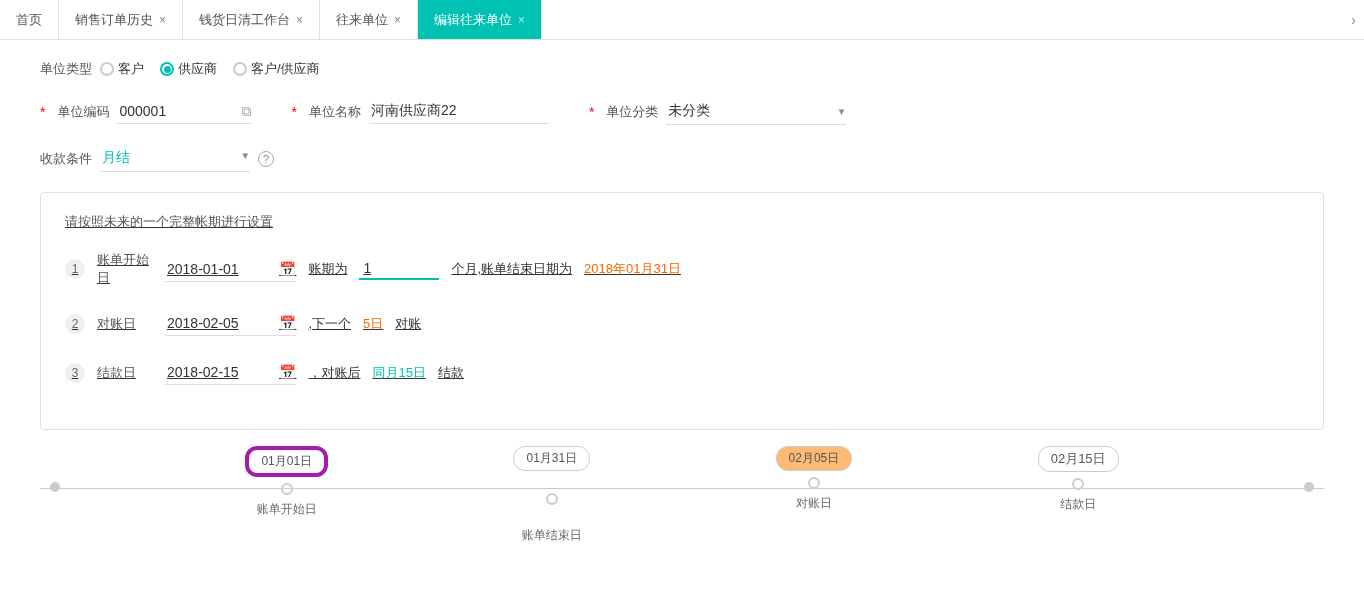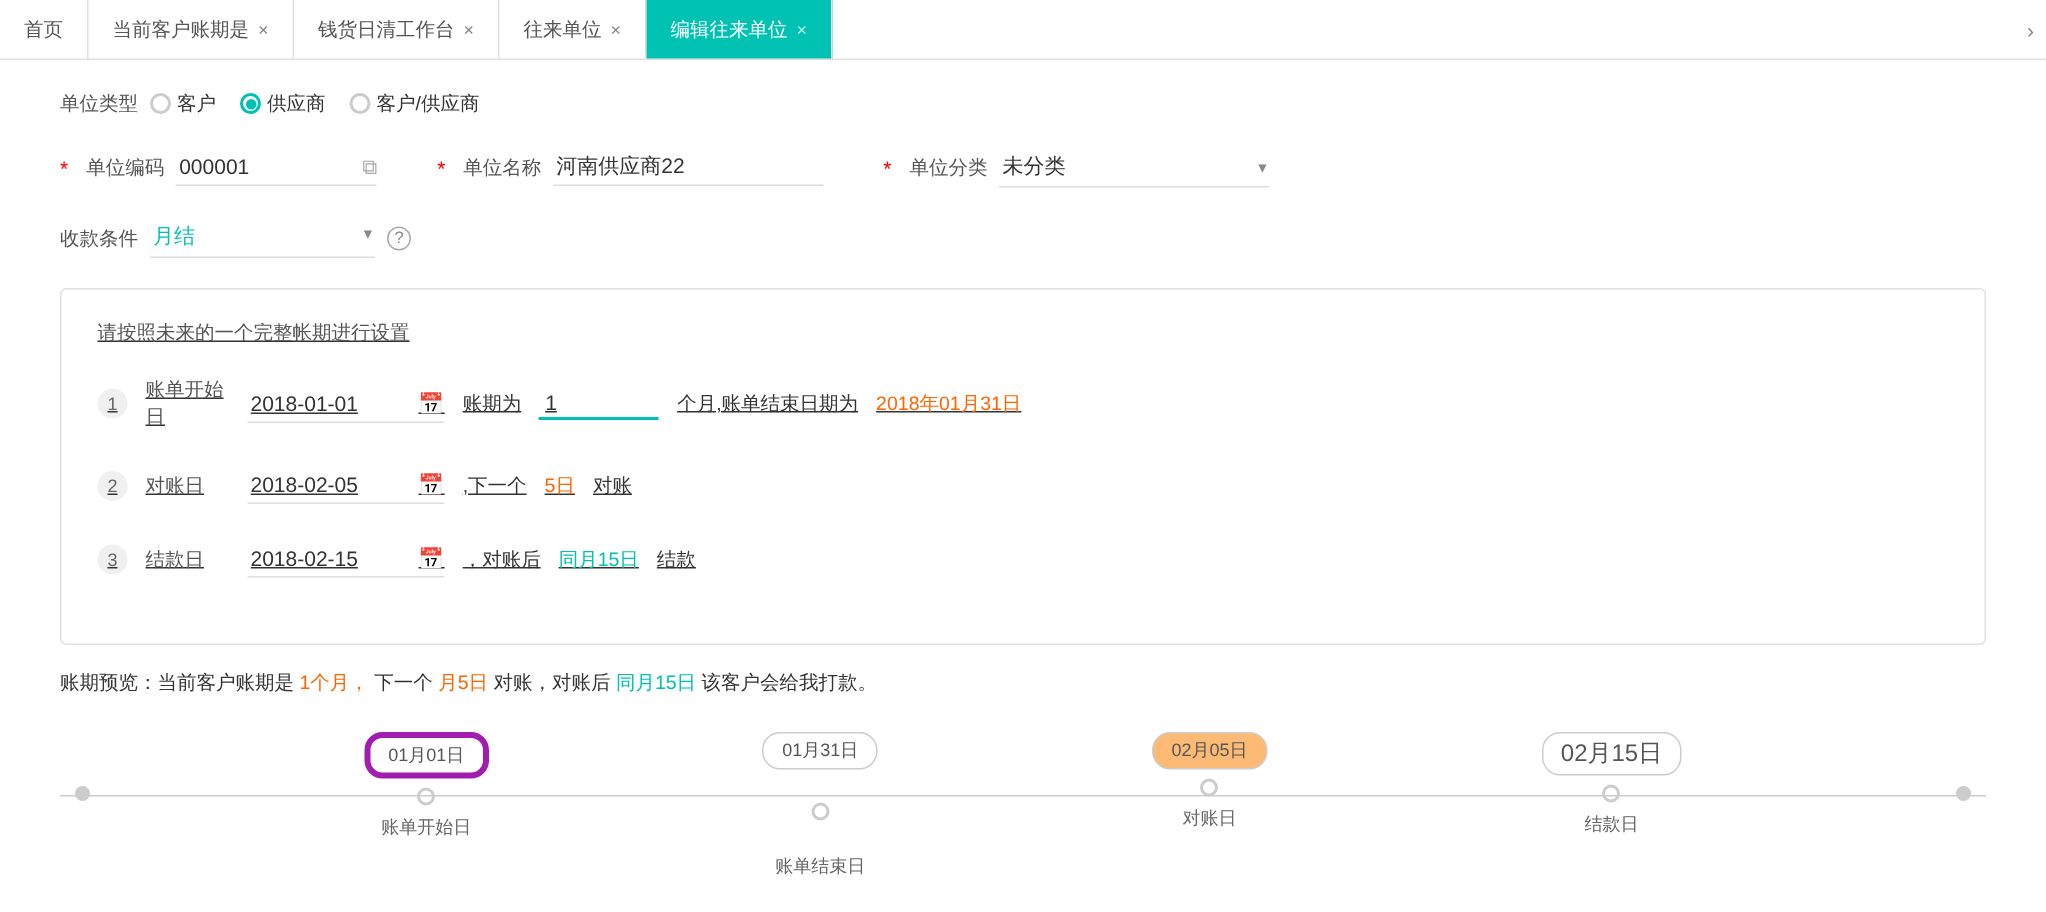--- a/index.html
+++ b/index.html
@@ -223,21 +223,21 @@
     }
   </style>
 </head>
 <body>
 
 <div class="tab-bar">
   <div class="tab-item">
     <span>首页</span>
   </div>
   <div class="tab-item">
-    <span>当前客户账期是</span>
+    <span>销售订单历史</span>
     <span class="close-x">×</span>
   </div>
   <div class="tab-item">
     <span>钱货日清工作台</span>
     <span class="close-x">×</span>
   </div>
   <div class="tab-item">
     <span>往来单位</span>
     <span class="close-x">×</span>
   </div>
@@ -337,29 +337,20 @@
       <div class="input-with-icon">
         <input type="text" value="2018-02-15" style="width: 110px;">
         <span class="cal-icon">📅</span>
       </div>
       <span class="row-text">，对账后</span>
       <span class="row-text text-teal">同月15日</span>
       <span class="row-text">结款</span>
     </div>
   </div>
 
-  <div class="preview-text">
-    <span>账期预览：当前客户账期是</span>
-    <span class="text-orange">1个月，</span>
-    <span>下一个</span>
-    <span class="text-orange">月5日</span>
-    <span>对账，对账后</span>
-    <span class="text-teal">同月15日</span>
-    <span>该客户会给我打款。</span>
-  </div>
 
   <div style="position:relative; padding: 0 10px;">
     <div style="position:absolute; top: 42px; left: 0; right: 0; height: 1px; background: #ccc;"></div>
     <div style="display:flex; justify-content: space-between; align-items: flex-start; width:100%;">
 
       <div style="display:flex;align-items:center;margin-top:36px;">
         <div style="width:10px;height:10px;border-radius:50%;background:#ccc;z-index:1;"></div>
       </div>
 
       <div style="display:flex;flex-direction:column;align-items:center;">
@@ -374,21 +365,21 @@
         <div style="font-size:12px;color:#666;">账单结束日</div>
       </div>
 
       <div style="display:flex;flex-direction:column;align-items:center;">
         <div style="border:1px solid #ccc;border-radius:12px;padding:3px 12px;font-size:12px;color:#555;background:#fdba74;white-space:nowrap;">02月05日</div>
         <div style="width:12px;height:12px;border-radius:50%;border:2px solid #ccc;background:#fff;margin:6px 0;"></div>
         <div style="font-size:12px;color:#666;">对账日</div>
       </div>
 
       <div style="display:flex;flex-direction:column;align-items:center;">
-        <div style="border:1px solid #ccc;border-radius:12px;padding:3px 12px;font-size:16px;color:#555;background:#fff;white-space:nowrap;">02月15日</div>
+        <div style="border:1px solid #ccc;border-radius:12px;padding:3px 12px;font-size:13px;color:#555;background:#fff;white-space:nowrap;">02月15日</div>
         <div style="width:12px;height:12px;border-radius:50%;border:2px solid #ccc;background:#fff;margin:6px 0;"></div>
         <div style="font-size:12px;color:#666;">结款日</div>
       </div>
 
       <div style="display:flex;align-items:center;margin-top:36px;">
         <div style="width:10px;height:10px;border-radius:50%;background:#ccc;z-index:1;"></div>
       </div>
 
     </div>
   </div>

